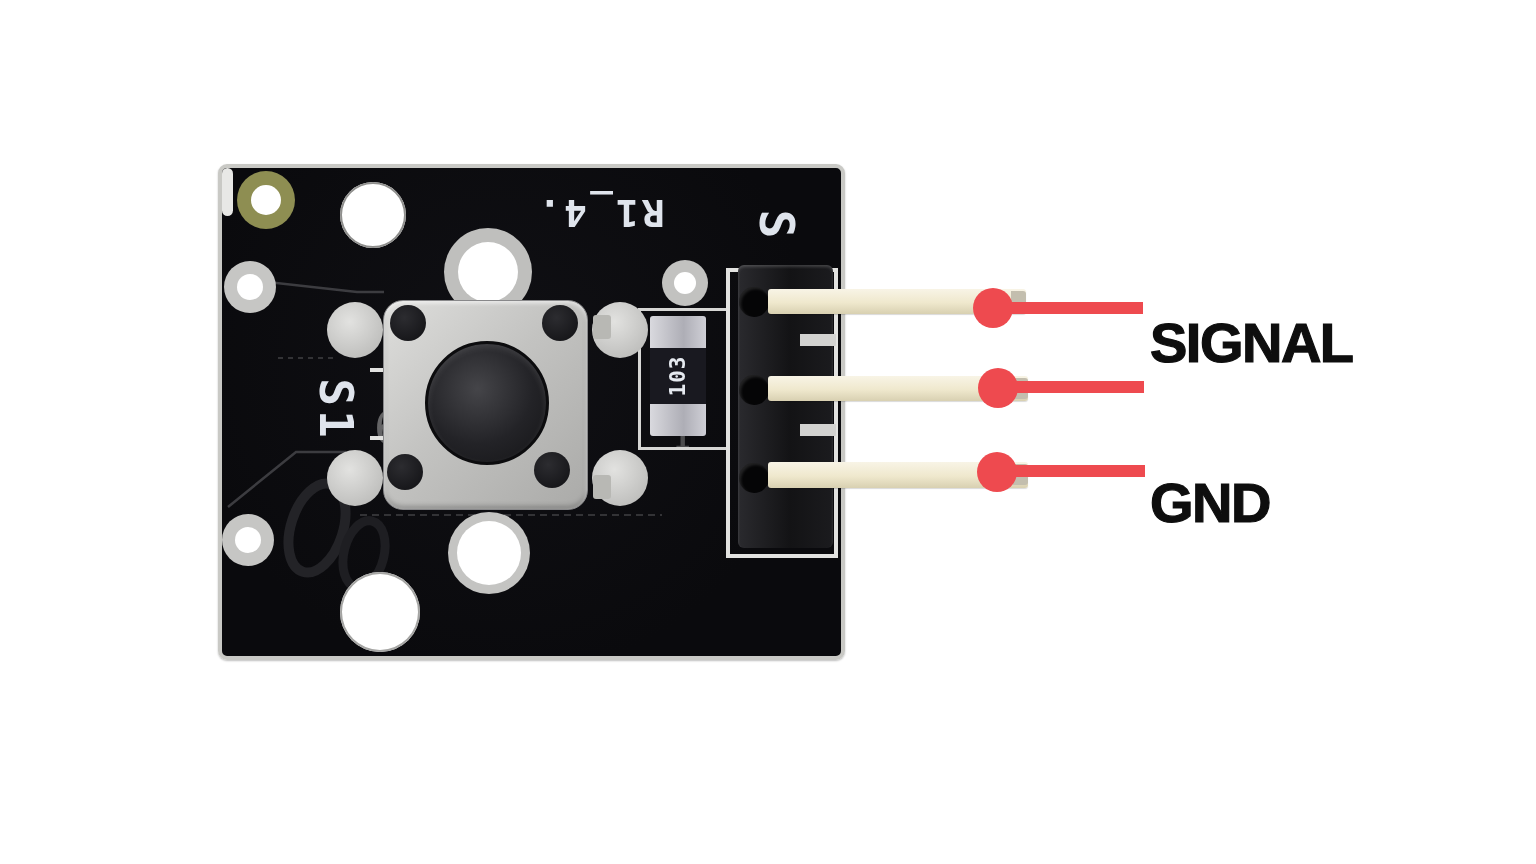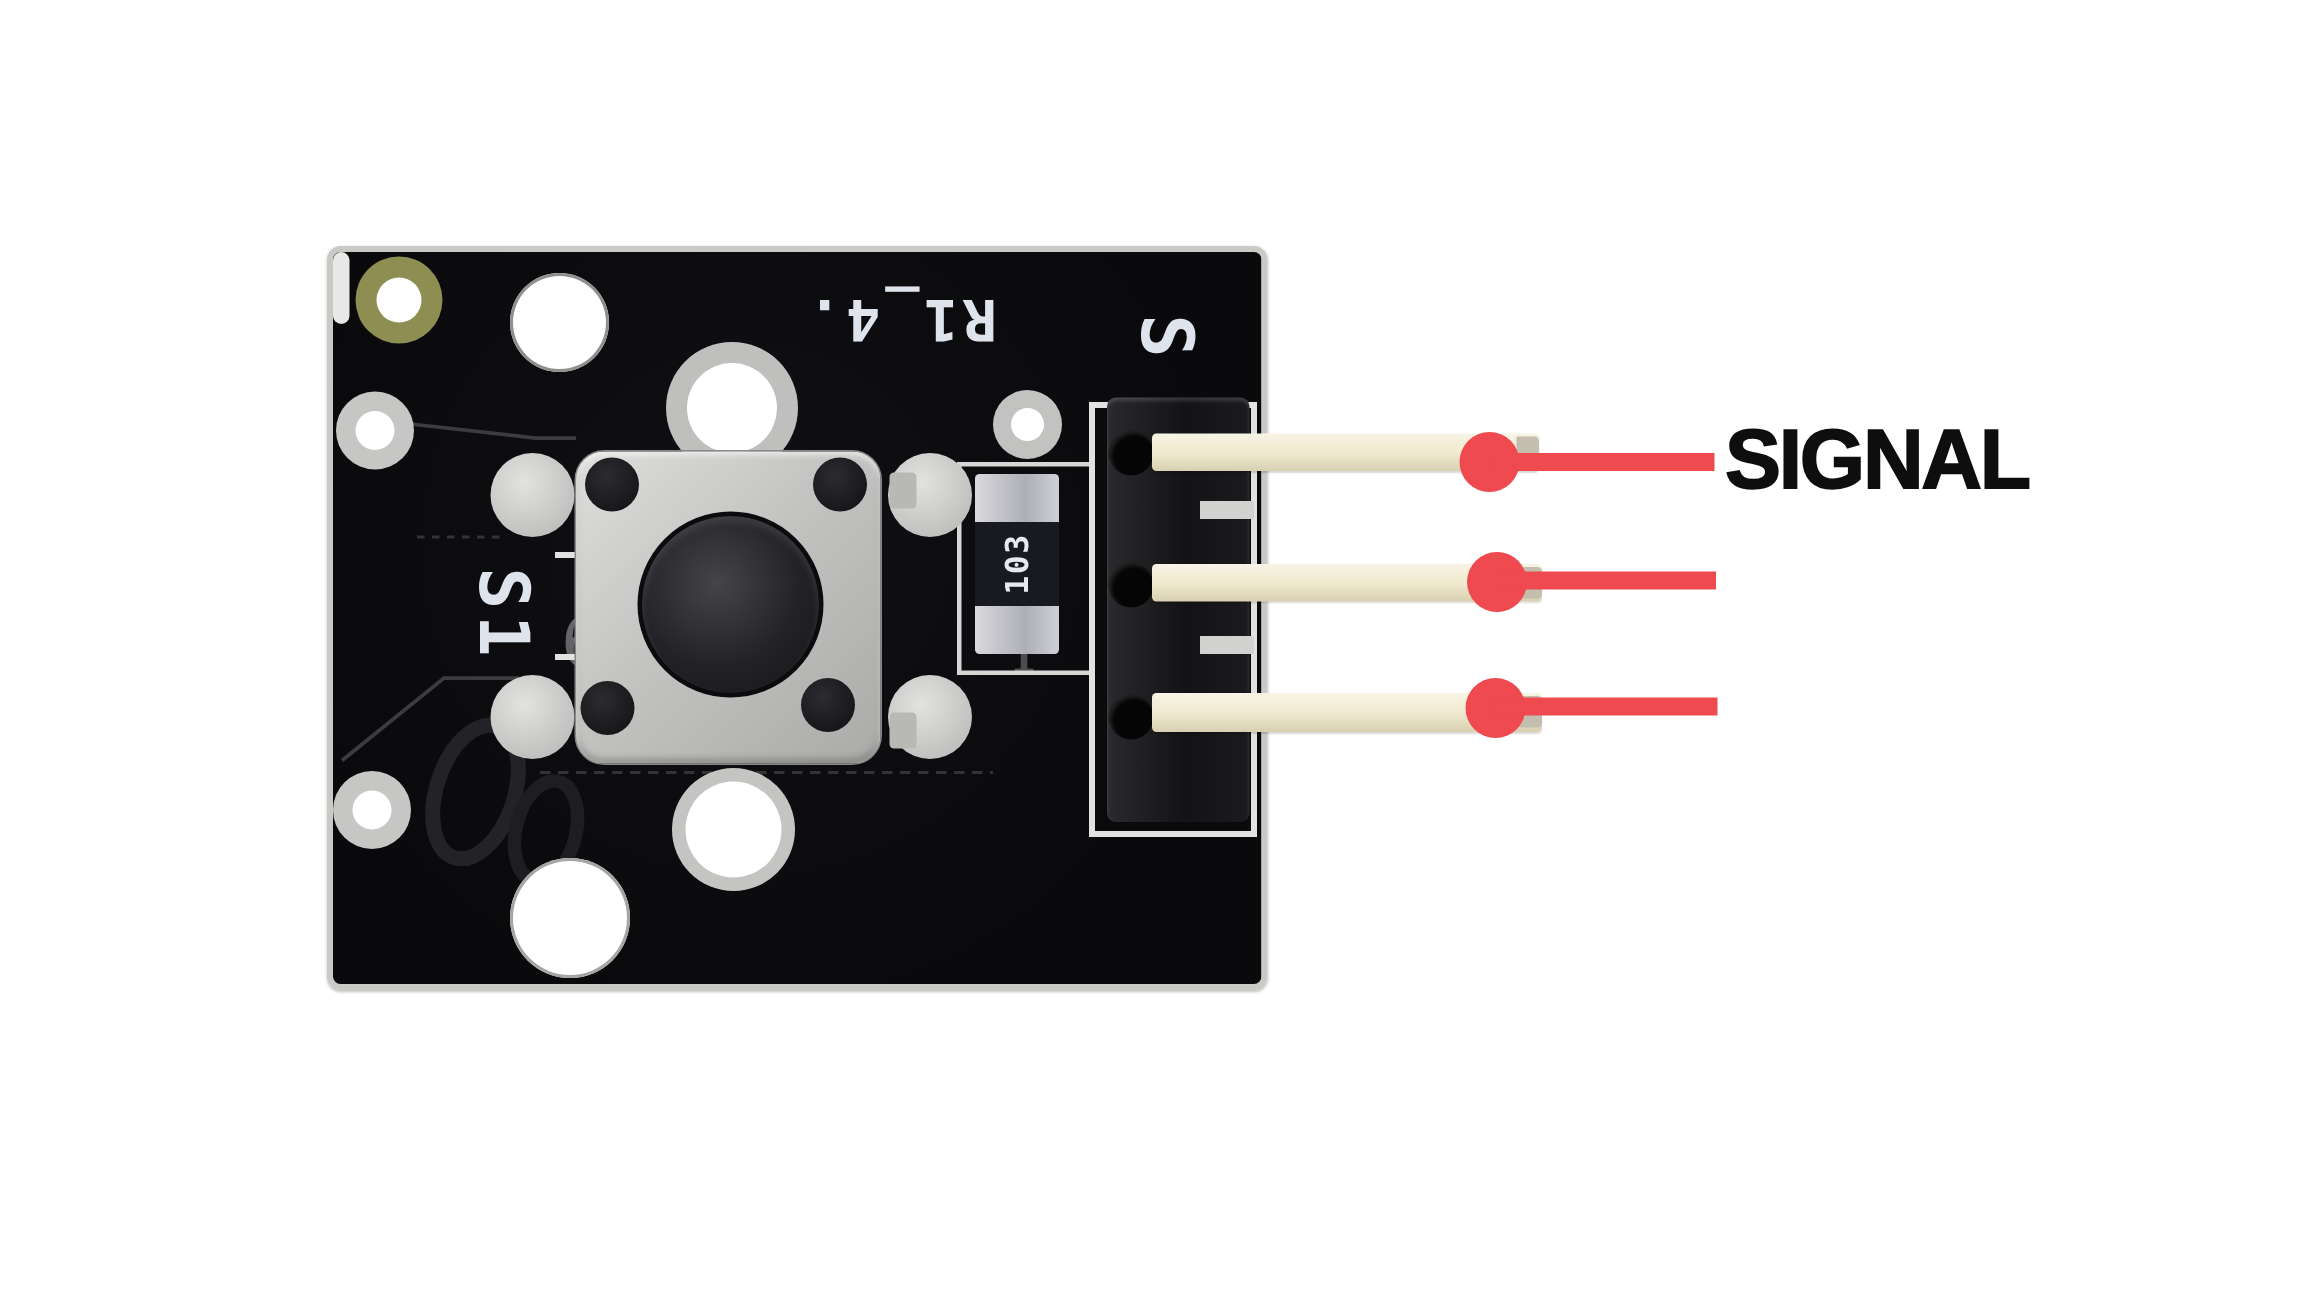--- a/index.html
+++ b/index.html
@@ -109,21 +109,21 @@
   .pin-signal { left:768px; top:289px; width:258px; }
   .pin-vcc    { left:768px; top:376px; width:260px; }
   .pin-gnd    { left:768px; top:462px; width:260px; height:26px; }
 
   
   .dot { position:absolute; width:40px; height:40px; border-radius:50%;
          background:#ee4a4f; z-index:3; }
   .lead { position:absolute; height:12px; background:#ee4a4f; z-index:3; }
   .pin-label { position:absolute; z-index:3; color:#0e0e0e; font-size:56px;
                line-height:56px; font-weight:bold; letter-spacing:-1.5px;
-               -webkit-text-stroke:1.2px #0e0e0e; white-space:nowrap; }
+               -webkit-text-stroke:1.2px #0e0e0e; white-space:nowrap;margin-top:37px; }
   .dot-signal { left:973px; top:288px; } .lead-signal { left:993px; top:302px; width:150px; }
   .label-signal { left:1150px; top:278px; }
   .dot-vcc { left:978px; top:368px; } .lead-vcc { left:998px; top:381px; width:146px; }
   .label-vcc { left:1150px; top:355px; }
   .dot-gnd { left:977px; top:452px; } .lead-gnd { left:997px; top:465px; width:148px; }
   .label-gnd { left:1150px; top:438px; }
 </style>
 </head>
 <body>
 
@@ -212,14 +212,15 @@
 
   <div class="dot dot-signal"></div>
   <div class="lead lead-signal"></div>
   <div class="pin-label label-signal">SIGNAL</div>
 
   <div class="dot dot-vcc"></div>
   <div class="lead lead-vcc"></div>
 
   <div class="dot dot-gnd"></div>
   <div class="lead lead-gnd"></div>
+  <div class="pin-label label-gnd">GND</div>
 
 </div>
 
 </body></html>

